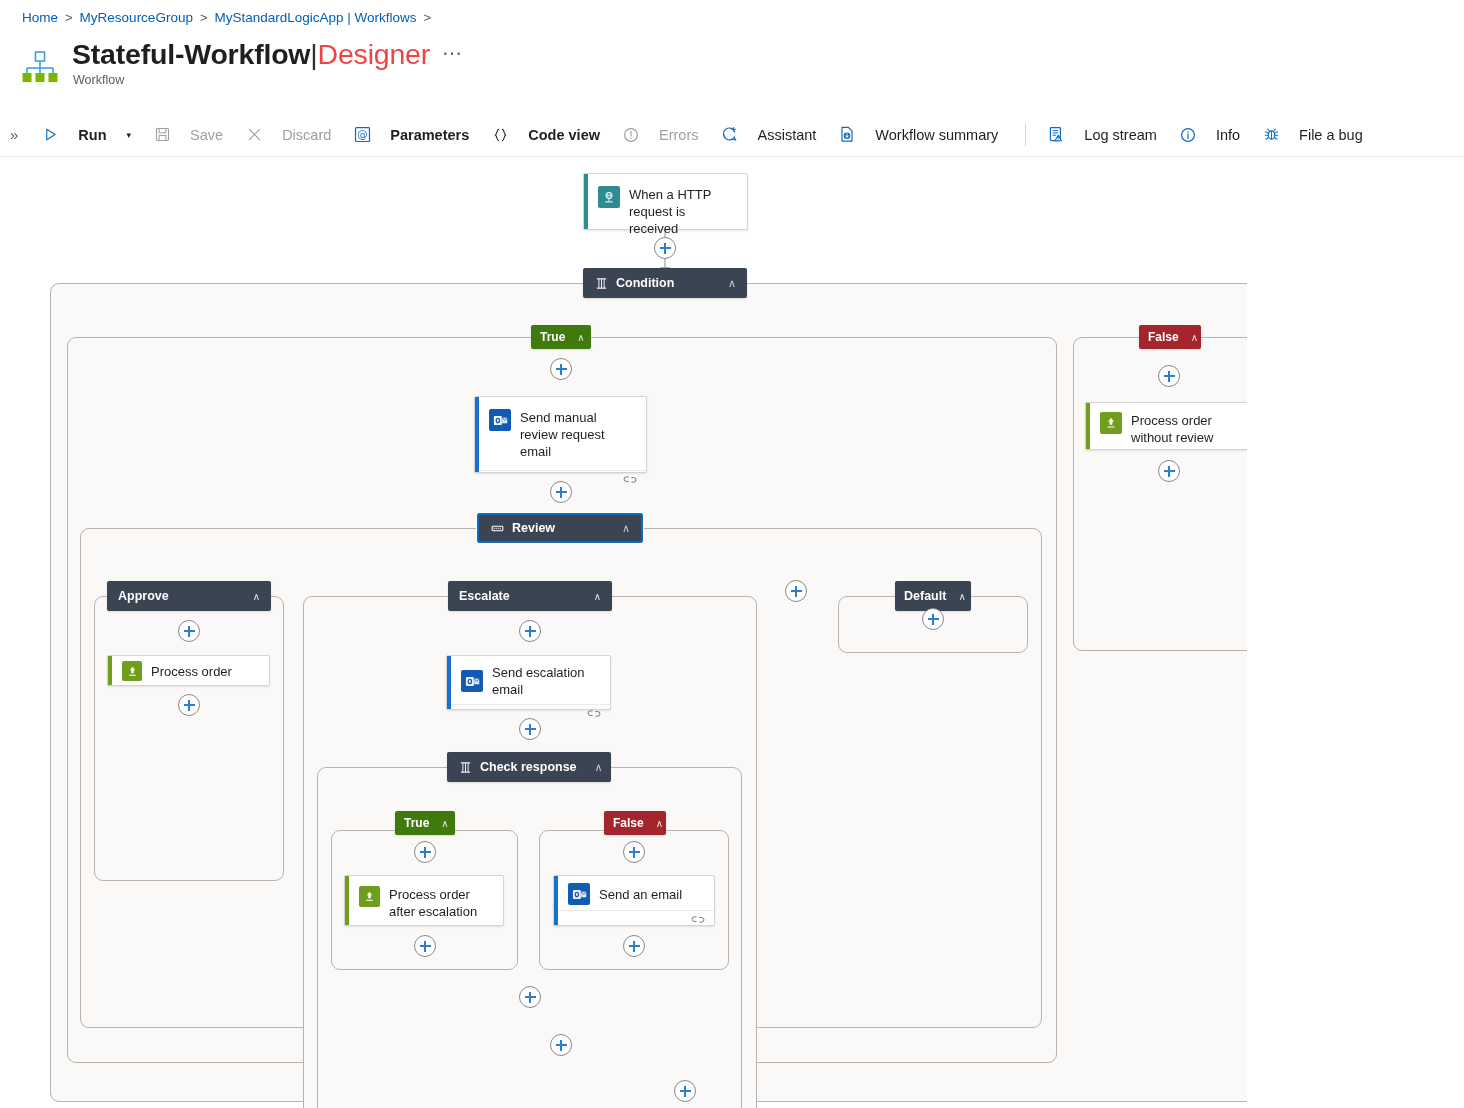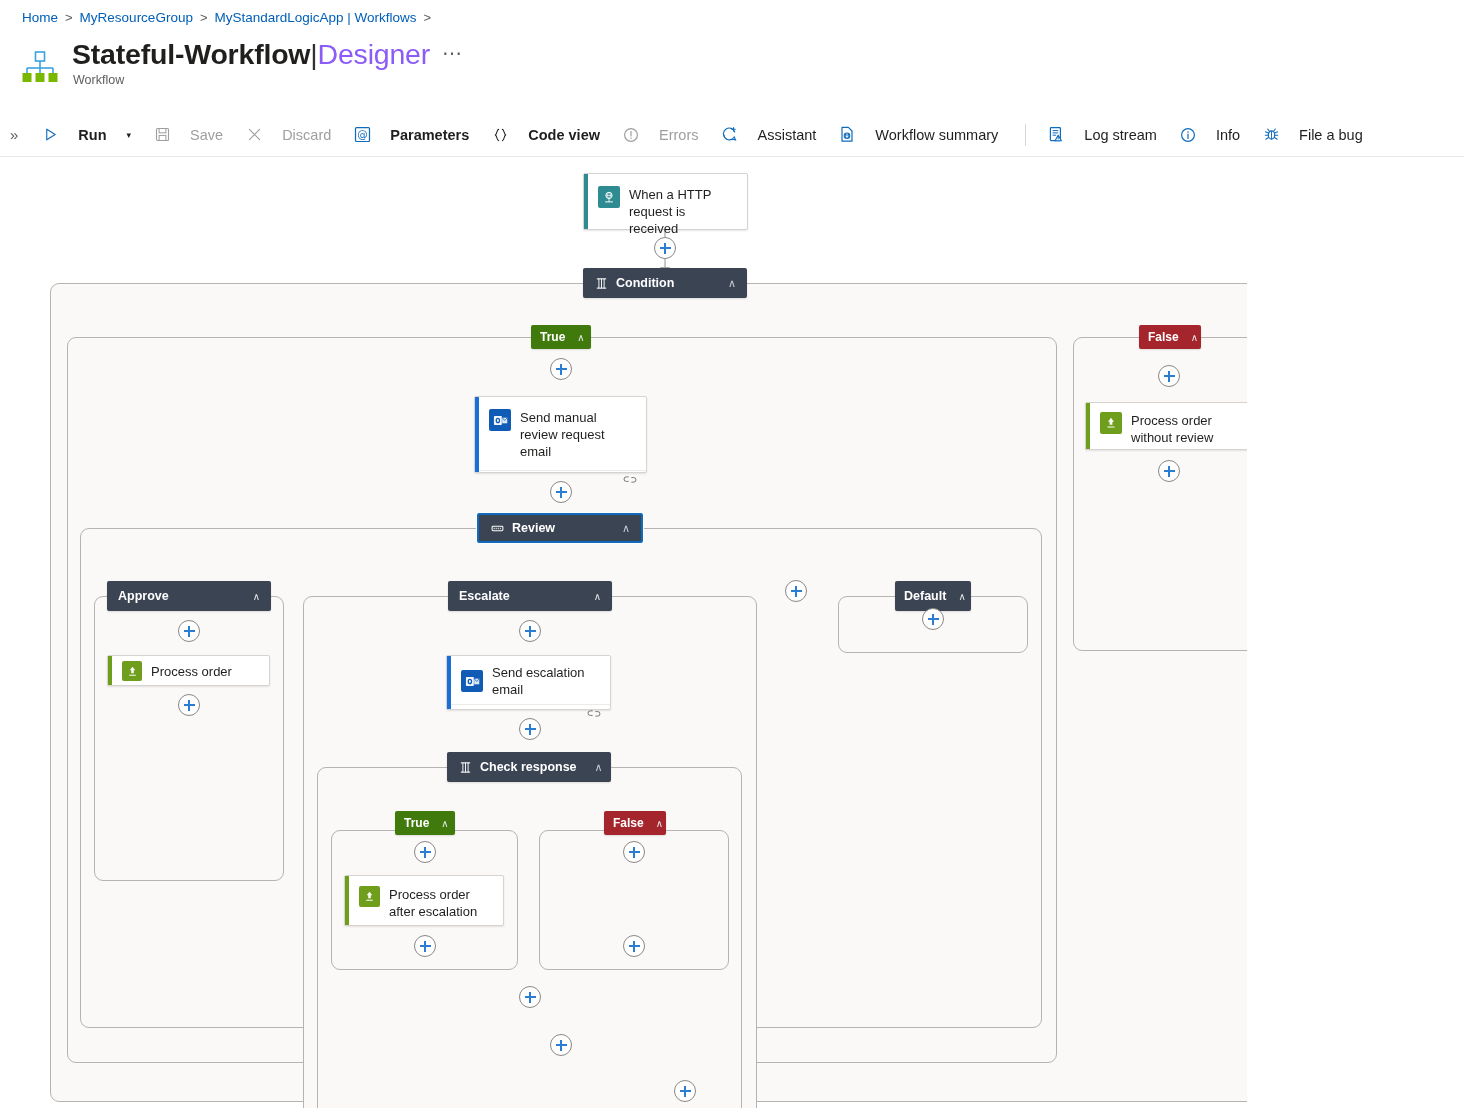--- a/index.html
+++ b/index.html
@@ -37,21 +37,21 @@
   }
   .title-block { display: flex; flex-direction: column; }
   .title-line {
     display: flex; align-items: baseline; gap: 12px;
   }
   .title-main {
     font-size: 28.5px; color: #201f1e; font-weight: 600;
     letter-spacing: -0.2px; white-space: nowrap;
   }
   .title-main .bar { font-weight: 400; color: #323130; }
-  .title-main .sub2 { font-weight: 400; color: #8b5cf6; }
+  .title-main .sub2 { font-weight: 400; color: #ef4444; }
   .title-ellipsis {
     font-size: 20px; color: #605e5c; letter-spacing: 1.5px;
     cursor: pointer; line-height: 1; position: relative; top: -4px;
   }
   .title-caption {
     font-size: 12.5px; color: #605e5c; margin-top: 2px; margin-left: 1px;
   }
 
   
   .cmdbar {
@@ -622,20 +622,43 @@
       <div class="card-icon" style="background:#6f9e1d; width:21px; height:21px;">
         <svg width="13" height="13" viewBox="0 0 16 16">
           <path d="M8 2 L11.4 6.6 H9.6 V10 H6.4 V6.6 H4.6 Z" fill="#ffffff" opacity="0.95"></path>
           <line x1="4.4" y1="12.6" x2="11.6" y2="12.6" stroke="#ffffff" stroke-width="1.2" stroke-linecap="round"></line>
         </svg>
       </div>
       <div class="card-title">Process order after escalation</div>
     </div>
   </div>
 
+  <div class="card" style="left:553px; top:717px; width:162px; height:51px;">
+    <div class="accent" style="background:#1a6fd4;"></div>
+    <div class="card-body" style="padding:6px 8px 5px 14px; align-items:center;">
+      <div class="card-icon" style="background:#0f5bb5;">
+        <svg width="15" height="15" viewBox="0 0 16 16">
+          <rect x="1" y="3.2" width="8.4" height="9.6" rx="0.8" fill="#ffffff" opacity="0.95"></rect>
+          <ellipse cx="5.2" cy="8" rx="2.4" ry="3" fill="#0f5bb5"></ellipse>
+          <ellipse cx="5.2" cy="8" rx="1" ry="1.5" fill="#ffffff"></ellipse>
+          <rect x="9.8" y="5" width="5.4" height="6" fill="#ffffff" opacity="0.85"></rect>
+          <path d="M9.8 5 L12.5 8 L15.2 5" fill="none" stroke="#0f5bb5" stroke-width="0.8"></path>
+        </svg>
+      </div>
+      <div class="card-title">Send an email</div>
+    </div>
+    <div class="card-foot" style="height:19px;">
+      <span class="link-glyph">
+        <svg width="14" height="11" viewBox="0 0 16 12">
+          <path d="M6.4 3 h-2.6 a2.6 2.6 0 0 0 0 5.2 h2.6" fill="none" stroke="#444" stroke-width="1.1"></path>
+          <path d="M9.6 3.8 h2.6 a2.6 2.6 0 0 1 0 5.2 h-2.6" fill="none" stroke="#444" stroke-width="1.1"></path>
+        </svg>
+      </span>
+    </div>
+  </div>
 
   <div class="plusbtn" style="left:414px; top:777px;"></div>
   <div class="plusbtn" style="left:623px; top:777px;"></div>
   <div class="plusbtn" style="left:519px; top:828px;"></div>
   <div class="plusbtn" style="left:550px; top:876px;"></div>
   <div class="plusbtn" style="left:674px; top:922px;"></div>
 
 </div>
 
 </body></html>

